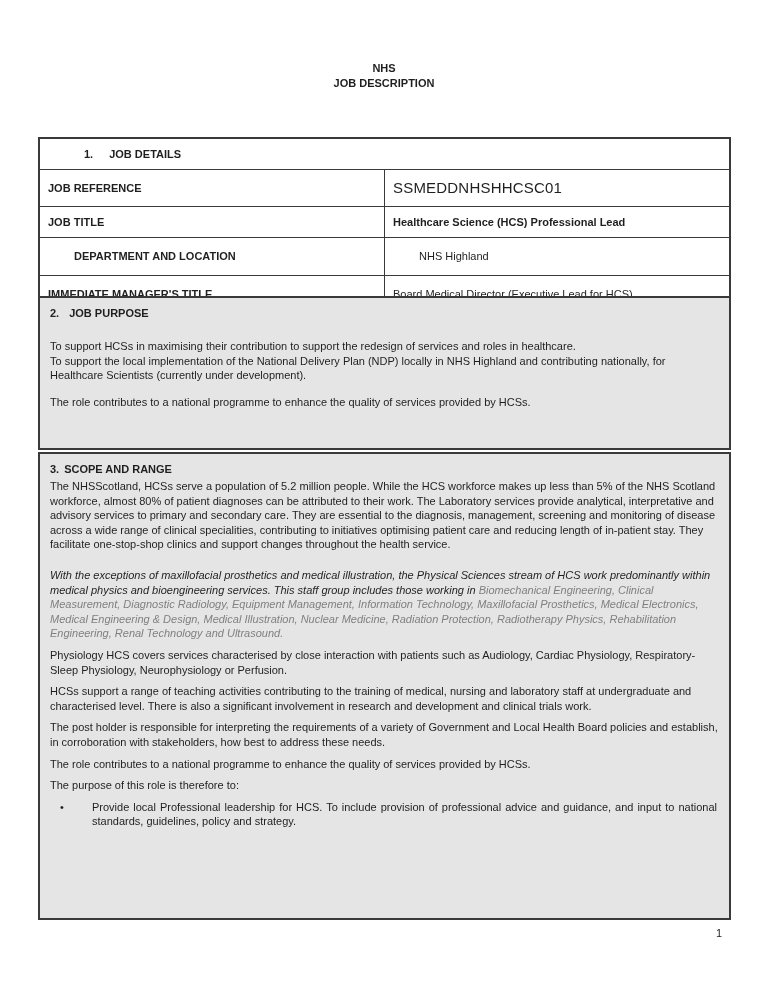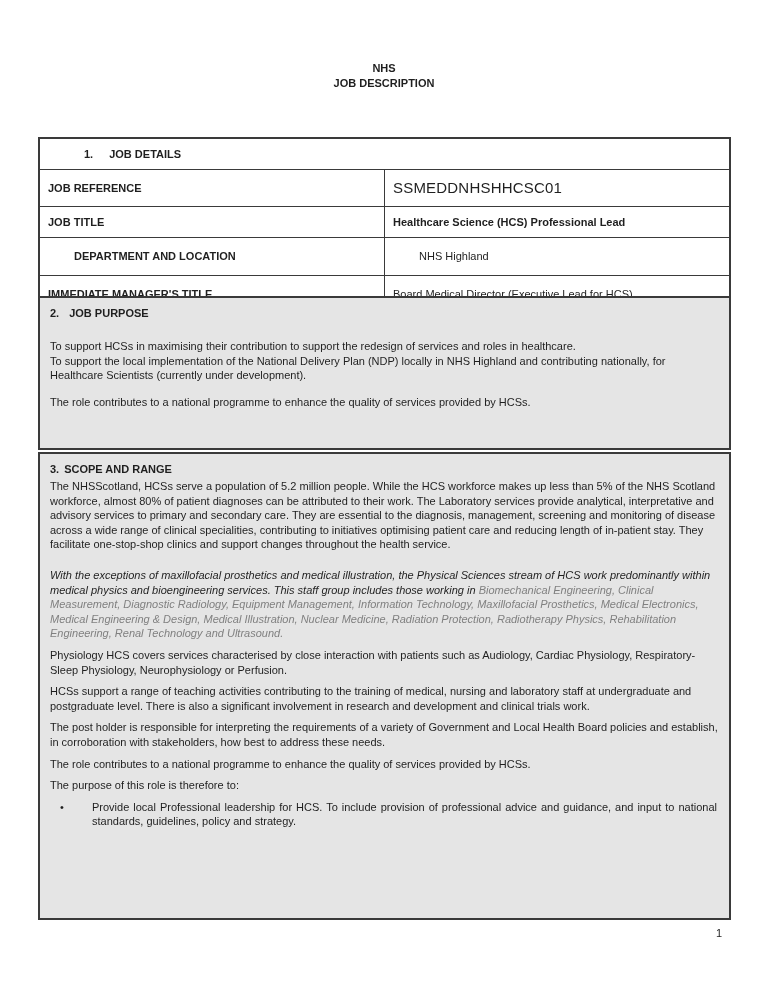--- a/index.html
+++ b/index.html
@@ -106,21 +106,21 @@
     <div class="para closing">The role contributes to a national programme to enhance the quality of services provided by HCSs.</div>
   </div>
 
   <div class="section-box" id="scope-box">
     <div class="sec-heading">
       <span class="secnum gap-sm">3.</span><span>SCOPE AND RANGE</span>
     </div>
     <div class="para first">The NHSScotland, HCSs serve a population of 5.2 million people.  While the HCS workforce makes up less than 5% of the NHS Scotland workforce, almost 80% of patient diagnoses can be attributed to their work. The Laboratory services provide analytical, interpretative and advisory services to primary and secondary care. They are essential to the diagnosis, management, screening and monitoring of disease across a wide range of clinical specialities, contributing to initiatives optimising patient care and reducing length of in-patient stay.  They facilitate one-stop-shop clinics and support changes throughout the health service.</div>
     <div class="para after-blank"><span>With the exceptions of maxillofacial prosthetics and medical illustration, the Physical Sciences stream of HCS work predominantly within medical physics and bioengineering services. This staff group includes those working in </span><span class="muted">Biomechanical Engineering, Clinical Measurement, Diagnostic Radiology, Equipment Management, Information Technology, Maxillofacial Prosthetics, Medical Electronics, Medical Engineering &amp; Design, Medical Illustration, Nuclear Medicine, Radiation Protection, Radiotherapy Physics, Rehabilitation Engineering, Renal Technology and Ultrasound.</span></div>
     <div class="para">Physiology HCS covers services characterised by close interaction with patients such as Audiology, Cardiac Physiology, Respiratory-Sleep Physiology, Neurophysiology or Perfusion.</div>
-    <div class="para">HCSs support a range of teaching activities contributing to the training of medical, nursing and laboratory staff at undergraduate and postgraduate level. There is also a significant involvement in research and development and clinical trials work.</div>
+    <div class="para">HCSs support a range of teaching activities contributing to the training of medical, nursing and laboratory staff at undergraduate and characterised level. There is also a significant involvement in research and development and clinical trials work.</div>
     <div class="para">The post holder is responsible for interpreting the requirements of a variety of Government and Local Health Board policies and establish, in corroboration with stakeholders, how best to address these needs.</div>
     <div class="para">The role contributes to a national programme to enhance the quality of services provided by HCSs.</div>
     <div class="para">The purpose of this role is therefore to:</div>
     <div class="bullet-item">
       <span class="bullet-glyph">•</span>
       <span class="bullet-text">Provide local Professional leadership for HCS. To include provision of professional advice and guidance, and input to national standards, guidelines, policy and strategy.</span>
     </div>
   </div>
 
   <div class="page-number">1</div>

